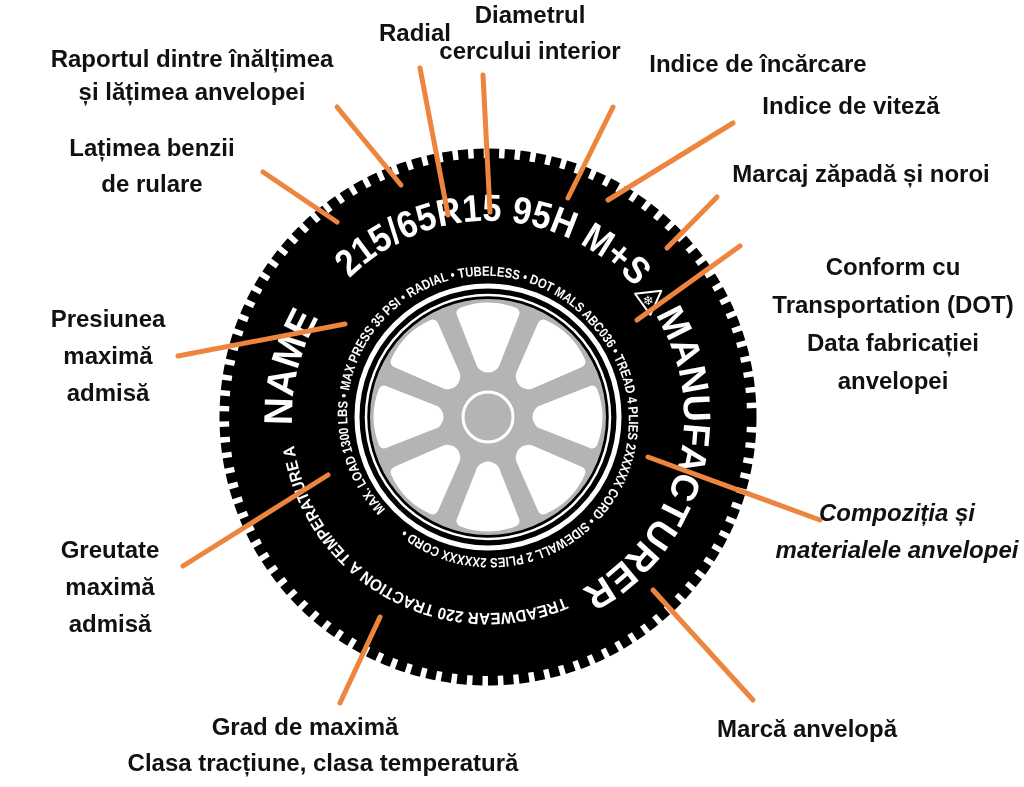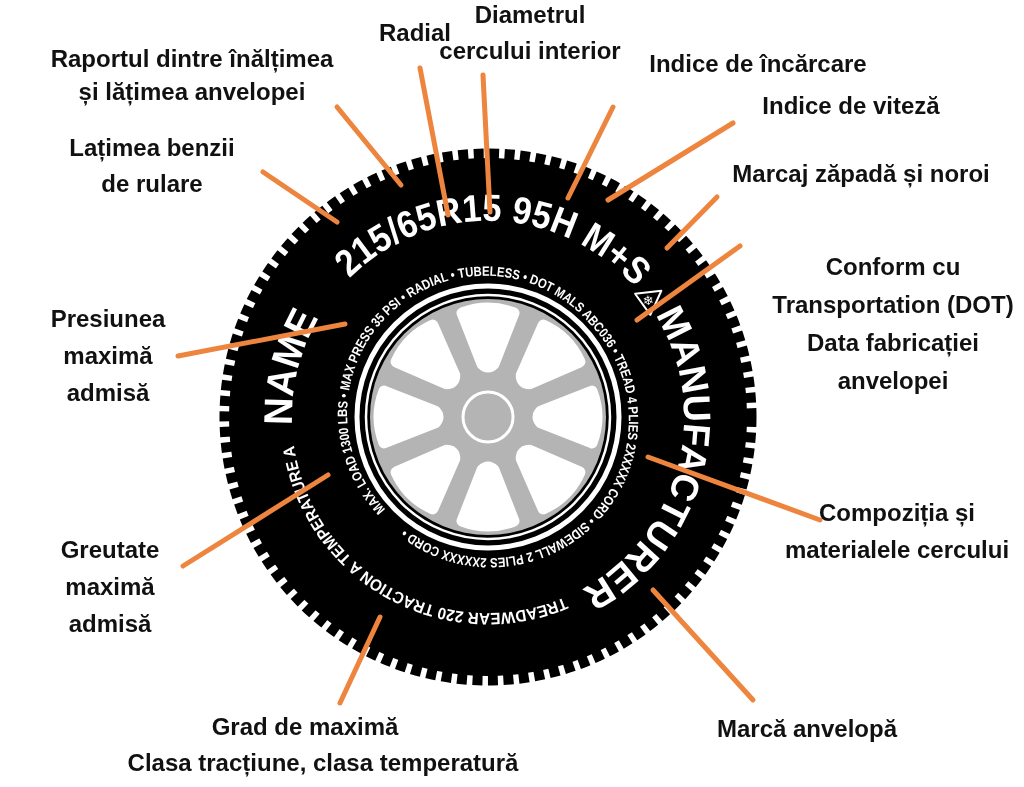--- a/index.html
+++ b/index.html
@@ -157,22 +157,22 @@
   </div>
 
   <div class="lbl" style="left:305px;top:709px;">
     <span>Grad de maximă</span>
   </div>
 
   <div class="lbl" style="left:323px;top:745px;">
     <span>Clasa tracțiune, clasa temperatură</span>
   </div>
 
-  <div class="lbl lh37" style="left:897px;top:494px;">
+  <div class="lbl lh37" style="left:897px;top:494px;font-style:italic;">
     <span>Compoziția și</span>
-    <span>materialele cercului</span>
+    <span>materialele anvelopei</span>
   </div>
 
   <div class="lbl" style="left:807px;top:711px;">
     <span>Marcă anvelopă</span>
   </div>
 
 </div>
 
 </body></html>

